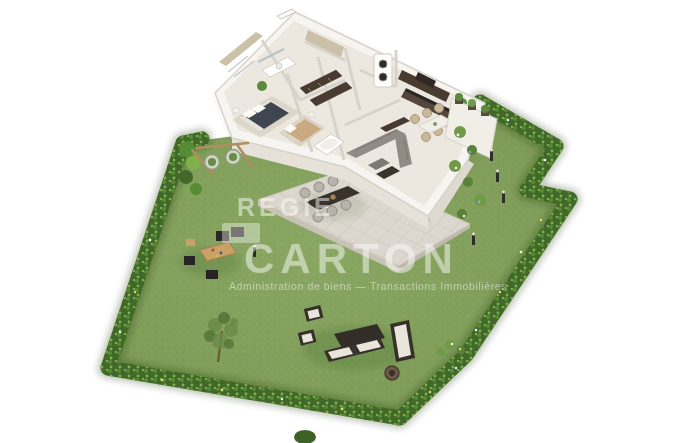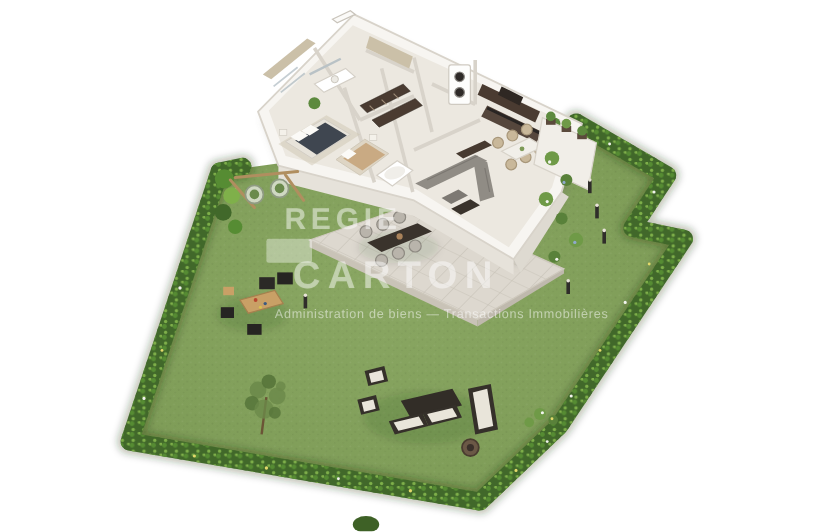--- a/index.html
+++ b/index.html
@@ -1,25 +1,25 @@
 <!DOCTYPE html>
 <html style="--pageBg: #ffffff; --grass: #7f9d58; --grassLight: #8aa763; --grassDark: #6d8c4a; --hedge: #41682a; --hedgeMid: #568c33; --hedgeLight: #7fb04a; --wall: #f7f5f1; --wallShade: #e6e2da; --wallLine: #d8d3ca; --floor: #ece8e0; --tile: #ddd8cf; --tileLine: #c7c2b7; --darkWood: #4a3b31; --counterDark: #3a332c; --frameDark: #35302a; --sofaGray: #908c85; --bedDark: #3f4650; --bedBeige: #c9aa83; --cushion: #e9e5da; --woodLight: #c9a066; --plantGreen: #5d8a3e; --treeOlive: #6c8a4a; --flowerWhite: #f2f4ee; --flowerYellow: #e3d96b; --flowerBlue: #8fa8cc;"><head>
 <meta charset="utf-8">
 <style>
   html,body{margin:0;padding:0;background:#ffffff;}
   .stage{position:relative;width:700px;height:443px;background:var(--pageBg,#ffffff);overflow:hidden;
          font-family:"Liberation Sans", sans-serif;}
   .stage svg{position:absolute;inset:0;display:block;}
   
-  .watermark{position:absolute;inset:0;pointer-events:none;}
+  .watermark{position:absolute;inset:0;pointer-events:none;margin-top:24px;}
   .wm-line1{position:absolute;left:237px;top:169px;font-size:25px;font-weight:600;letter-spacing:4px;
             color:rgba(255,255,255,0.40);text-shadow:0 0 1px rgba(255,255,255,0.15);}
   .wm-logo{position:absolute;left:222px;top:199px;width:38px;height:20px;background:rgba(255,255,255,0.38);
            border-radius:2px;}
-  .wm-line2{position:absolute;left:244px;top:211px;font-size:32px;font-weight:600;letter-spacing:6px;
+  .wm-line2{position:absolute;left:244px;top:211px;font-size:42px;font-weight:600;letter-spacing:6px;
             color:rgba(255,255,255,0.40);text-shadow:0 0 1px rgba(255,255,255,0.15);}
   .wm-tagline{position:absolute;left:229px;top:256px;font-size:10.5px;font-weight:500;letter-spacing:0.6px;
             color:rgba(255,255,255,0.50);white-space:nowrap;text-align:center;}
 </style>
 </head>
 <body>
 
 <div class="stage">
 <svg width="700" height="443" viewBox="0 0 700 443">
   <defs>

